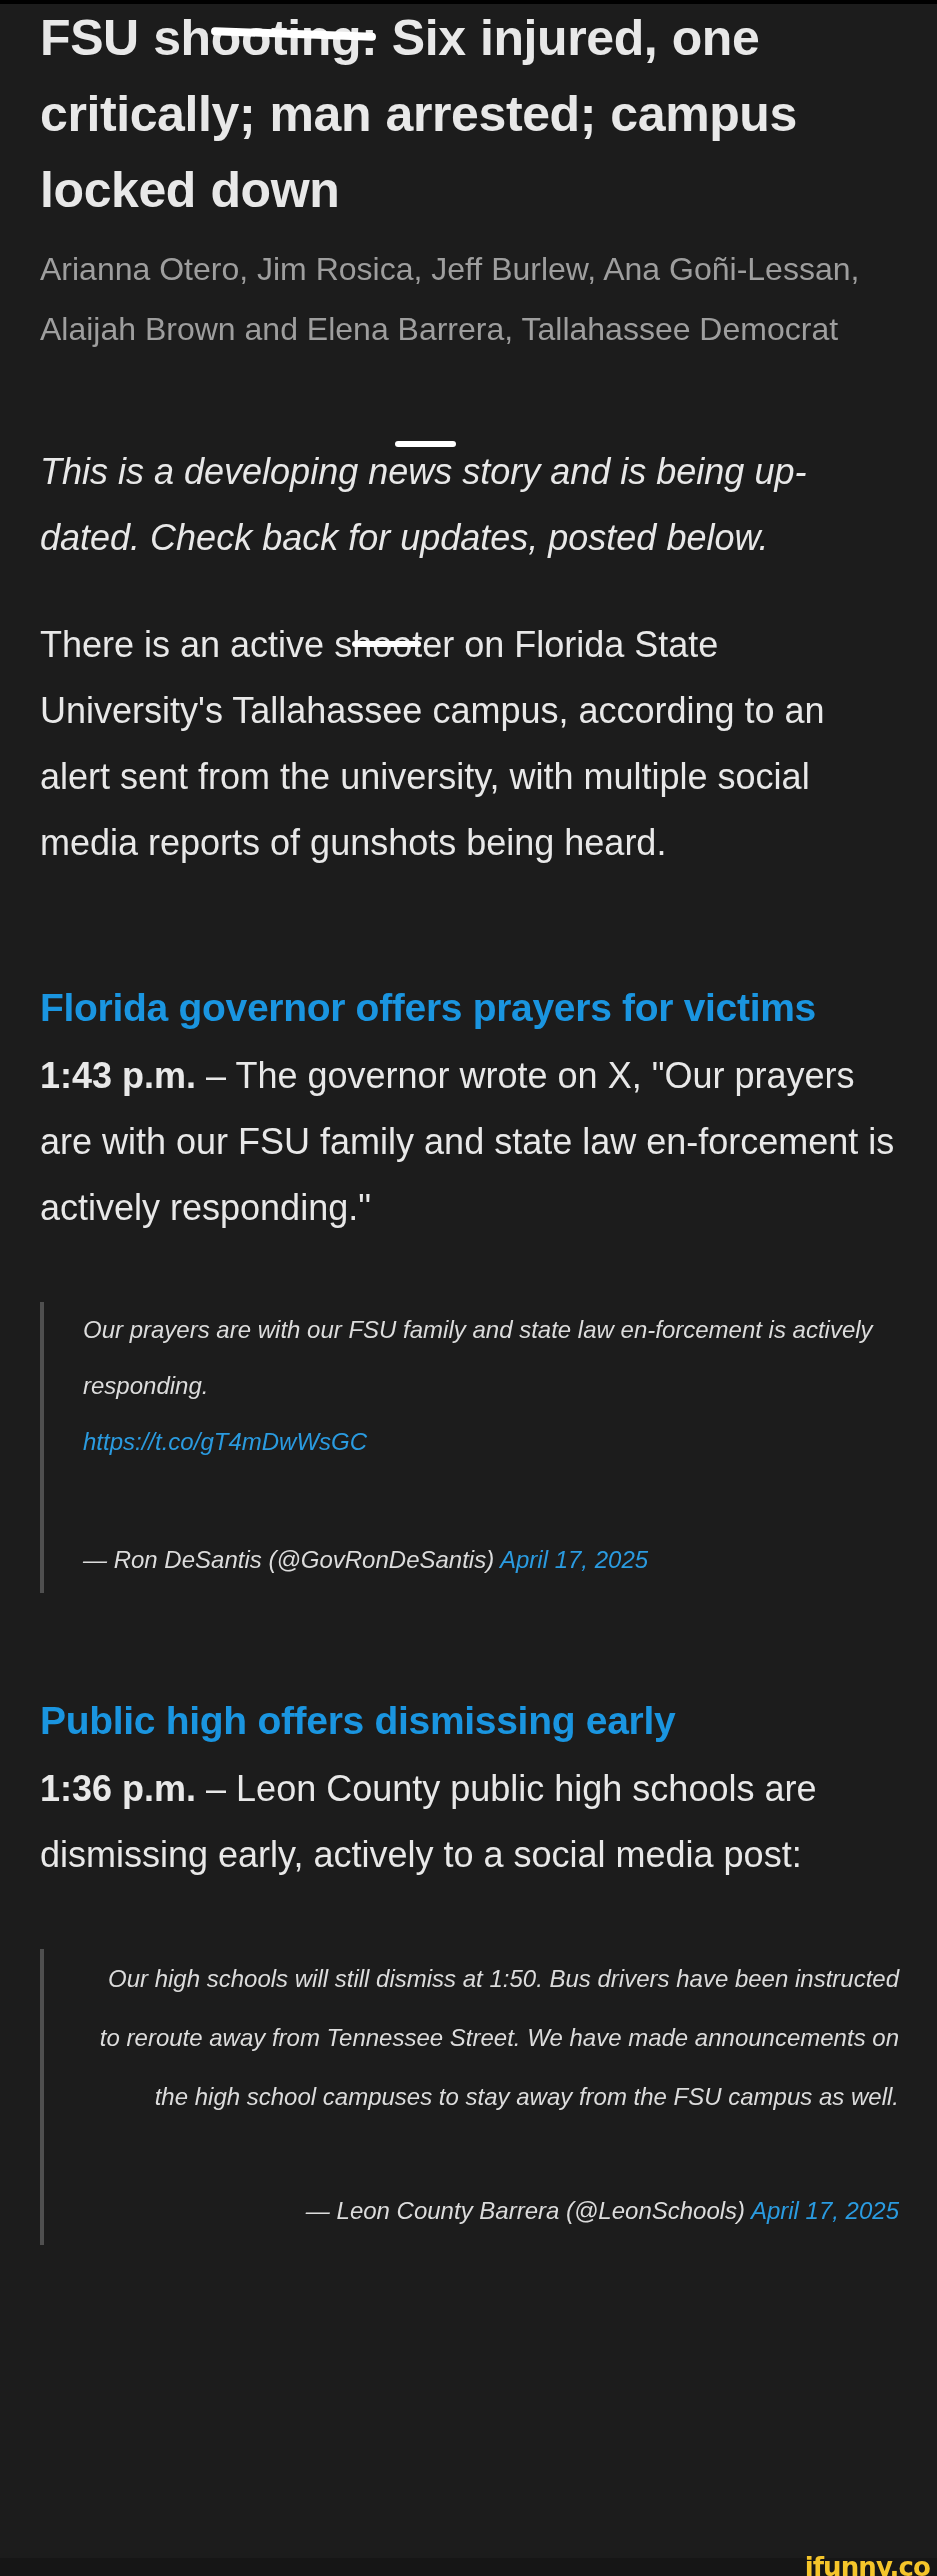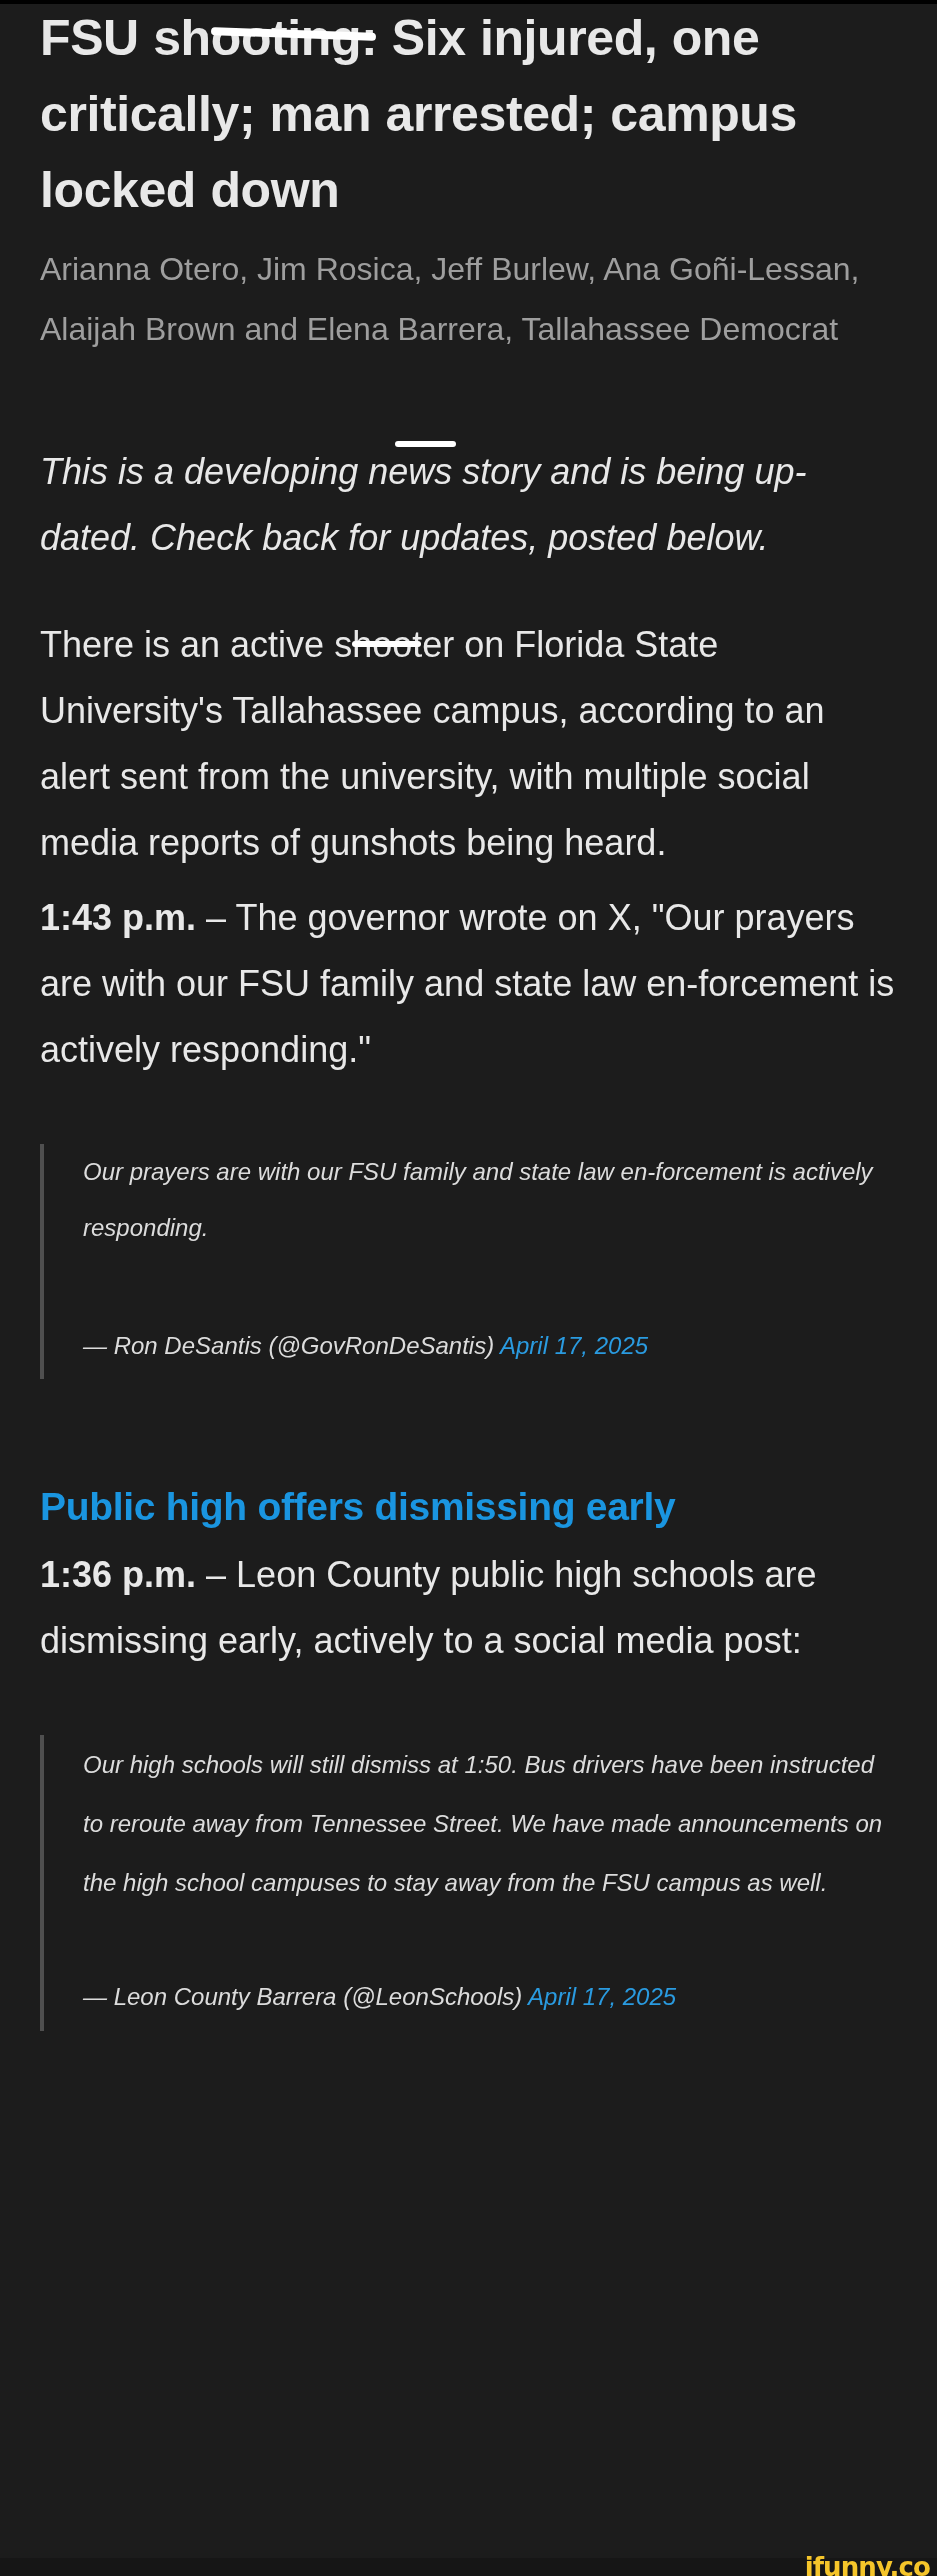--- a/index.html
+++ b/index.html
@@ -37,21 +37,21 @@
   .quote {
     position: relative;
     margin: 61px 0 0 0;
     padding: 0 0 5.2px 39px;
     border-left: 4.3px solid #4f4f4f;
     font-style: italic;
     font-size: 24px;
     color: #dcdcdc;
   }
   .q1 { line-height: 56px; }
-  .q2 { line-height: 59px; margin-top: 61px; }
+  .q2 { line-height: 59px; margin-top: 61px; text-align: right; }
   .quote p { margin: 0; }
   .quote .link, .quote .date { color: #2a9be0; text-decoration: none; }
   .quote .attribution { margin-top: 62px; }
   .q2 .attribution { margin-top: 55px; }
   .scribble {
     position: absolute; background: #ffffff; border-radius: 7px; height: 7.8px;
   }
   .bottom-bar {
     position: absolute; left: 0; top: 2558px; width: 937px; height: 18px; background: #161616;
   }
@@ -66,24 +66,26 @@
 
 <div class="top-bar"></div>
 
 <div class="article">
   <h1 class="title">FSU shooting: Six injured, one critically; man arrested; campus locked down</h1>
   <div class="byline">Arianna Otero, Jim Rosica, Jeff Burlew, Ana Goñi-Lessan, Alaijah Brown and Elena Barrera, Tallahassee Democrat</div>
 
   <p class="para p-note">This is a developing news story and is being up-dated. Check back for updates, posted below.</p>
   <p class="para p-lede">There is an active shooter on Florida State University's Tallahassee campus, according to an alert sent from the university, with multiple social media reports of gunshots being heard.</p>
 
+  <h2 class="section-heading h-1">Florida governor offers prayers for victims</h2>
   <p class="para update"><span class="timestamp">1:43 p.m.</span><span> – The governor wrote on X, "Our prayers are with our FSU family and state law en-forcement is actively responding."</span></p>
 
   <blockquote class="quote q1">
     <p>Our prayers are with our FSU family and state law en-forcement is actively responding.</p>
+    <p><a class="link">https://t.co/gT4mDwWsGC</a></p>
     <p class="attribution"><span>— Ron DeSantis (@GovRonDeSantis) </span><a class="date">April 17, 2025</a></p>
   </blockquote>
 
   <h2 class="section-heading h-2">Public high offers dismissing early</h2>
   <p class="para update"><span class="timestamp">1:36 p.m.</span><span> – Leon County public high schools are dismissing early, actively to a social media post:</span></p>
 
   <blockquote class="quote q2">
     <p>Our high schools will still dismiss at 1:50. Bus drivers have been instructed to reroute away from Tennessee Street. We have made announcements on the high school campuses to stay away from the FSU campus as well.</p>
     <p class="attribution"><span>— Leon County Barrera (@LeonSchools) </span><a class="date">April 17, 2025</a></p>
   </blockquote>

